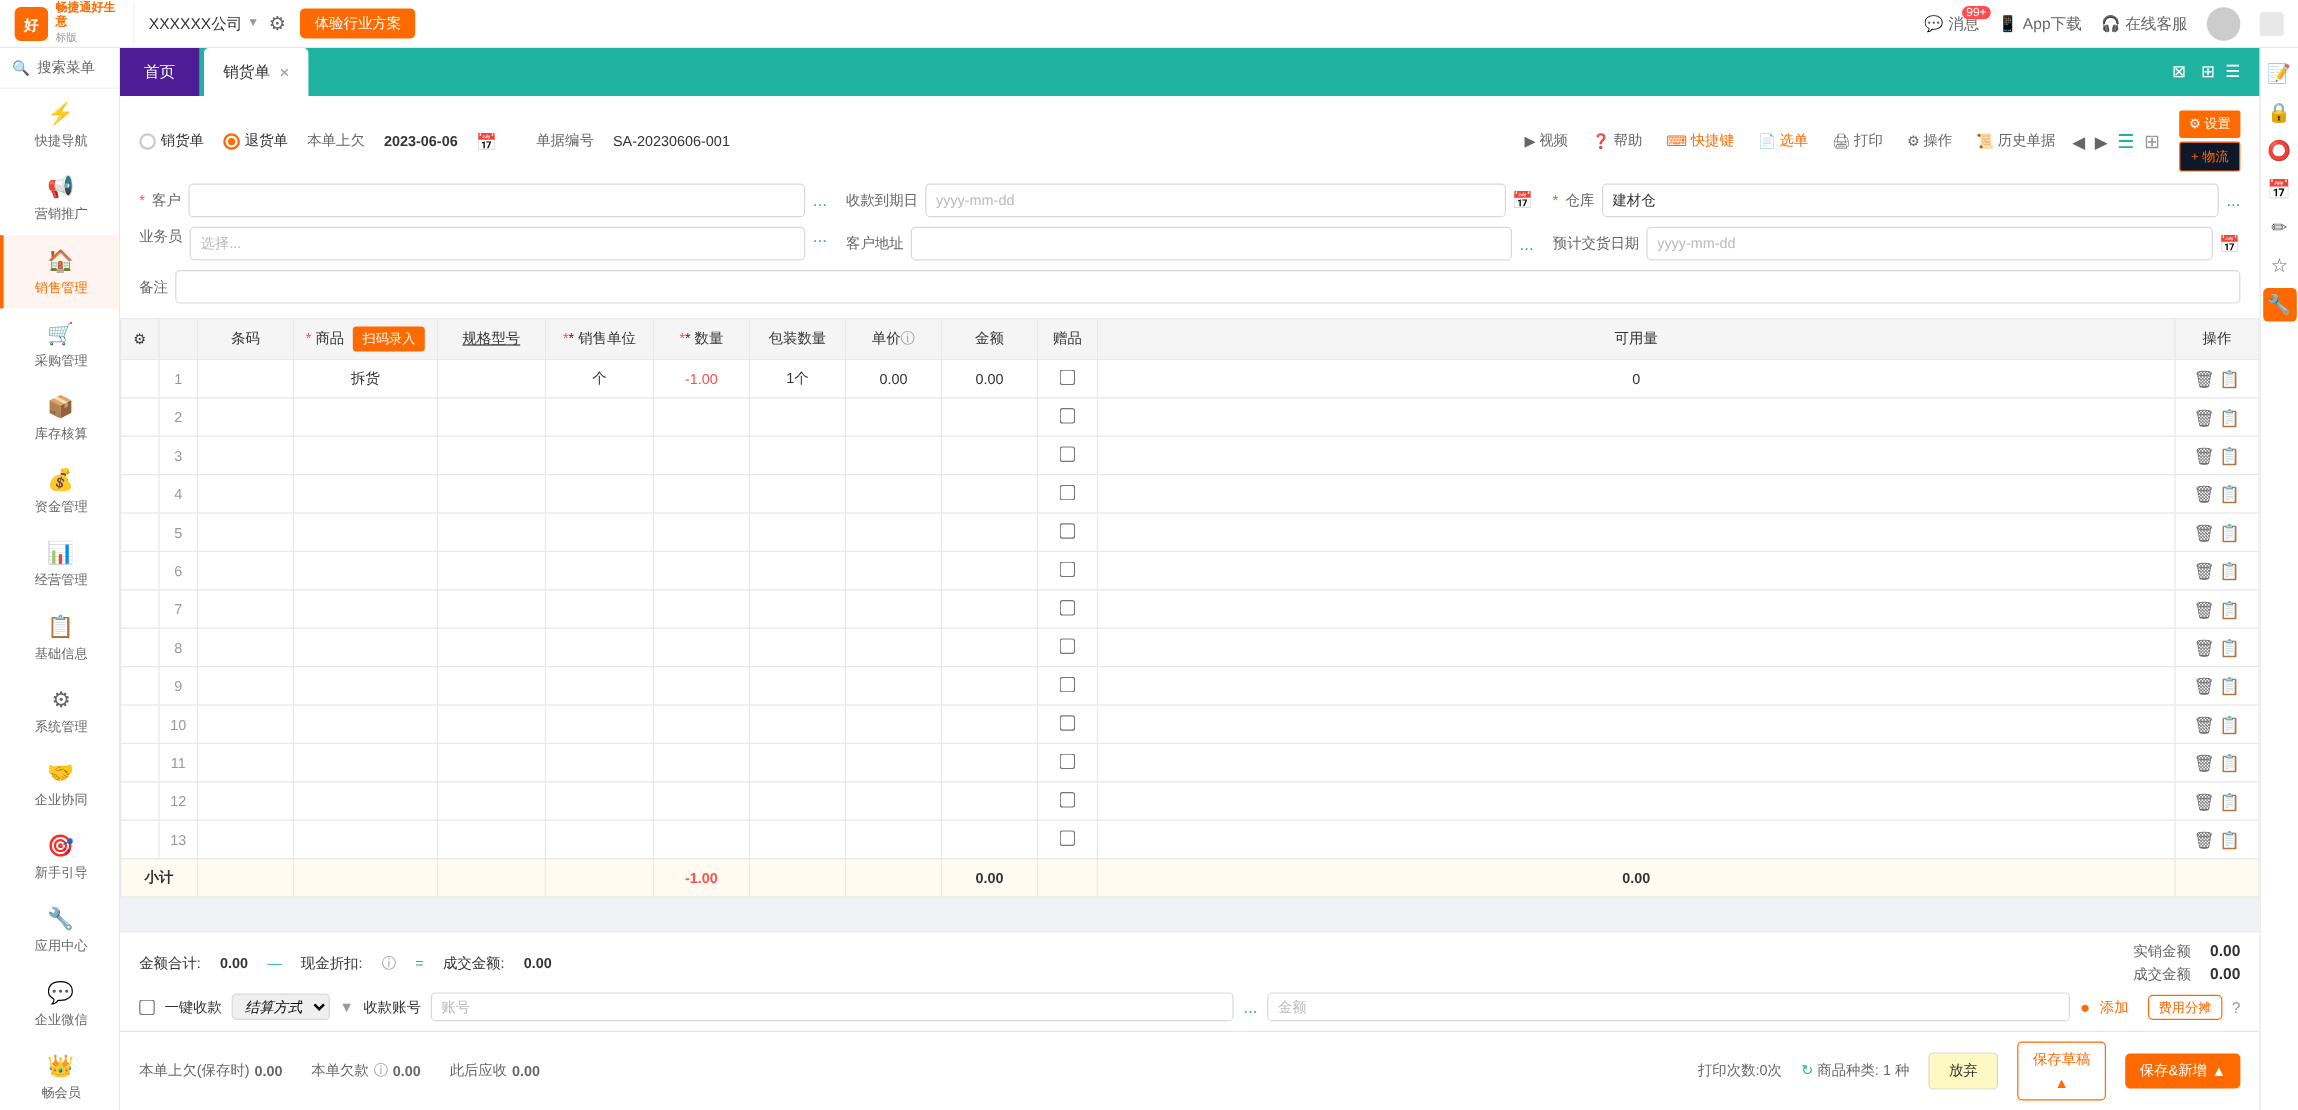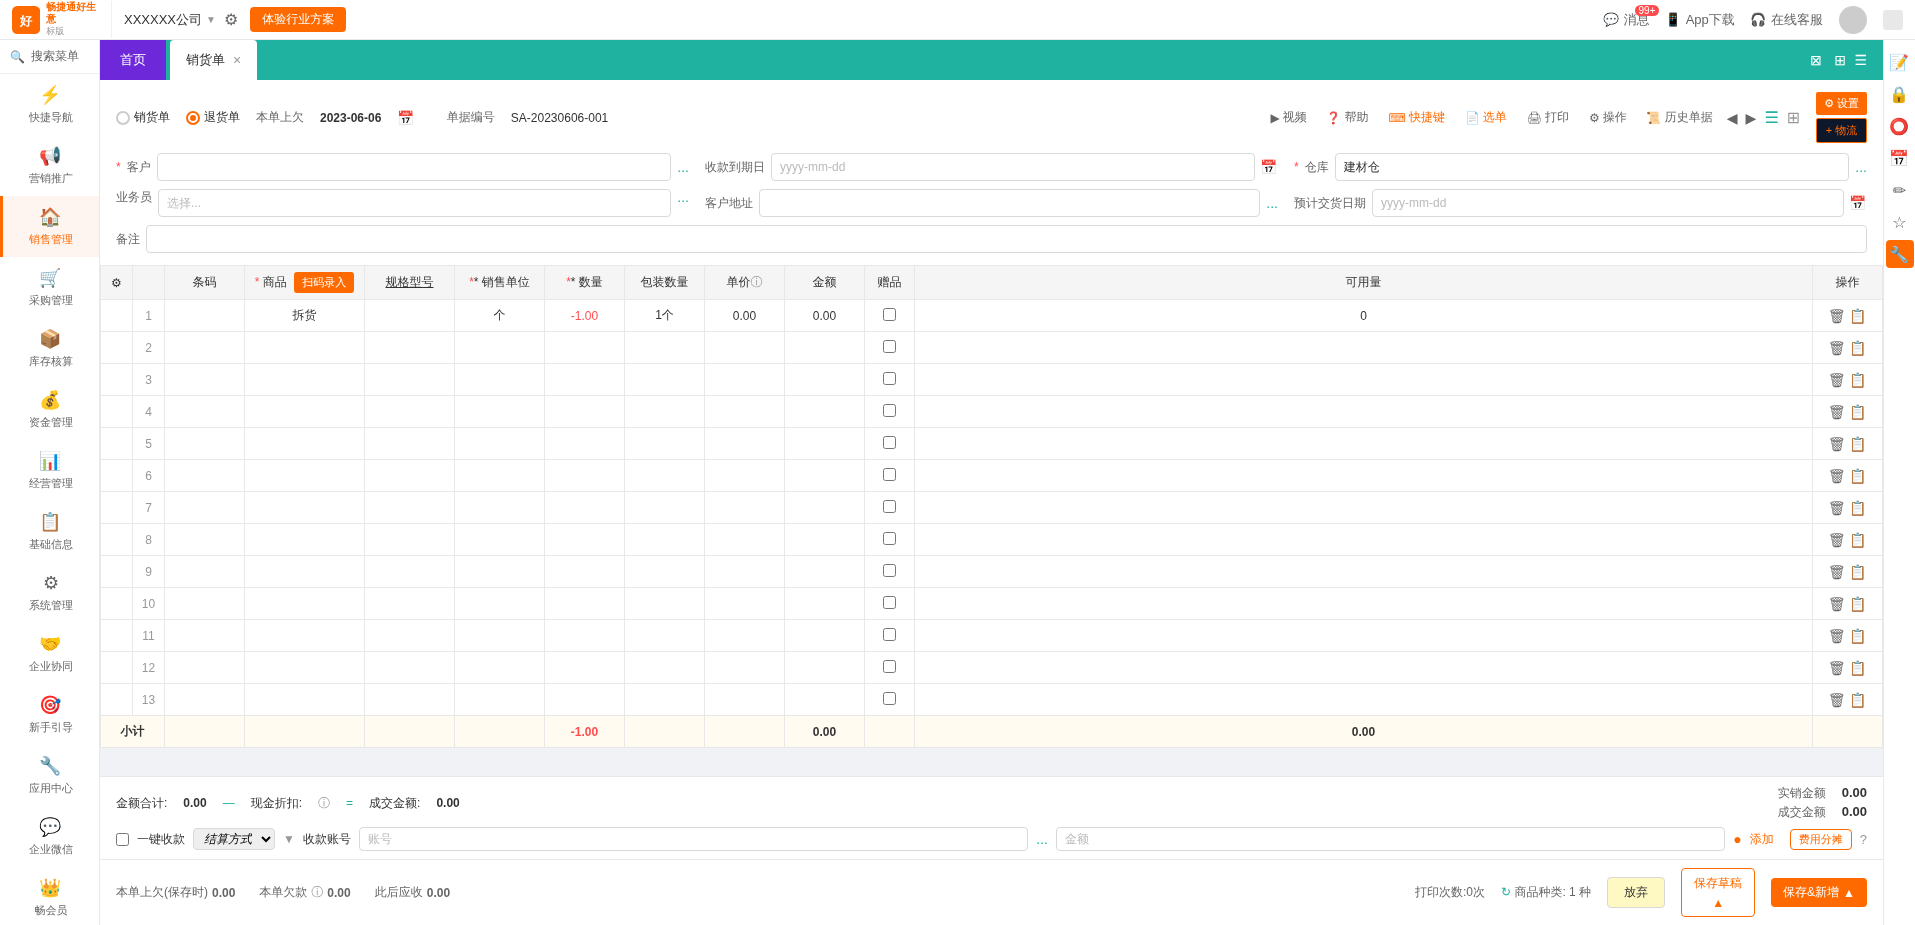--- a/index.html
+++ b/index.html
@@ -36,21 +36,21 @@
 
     
     .main { flex: 1; display: flex; flex-direction: column; overflow: hidden; }
 
     
     .tab-bar {
       display: flex; align-items: center; background: #20b2a0; height: 40px;
       padding: 0; position: relative;
     }
     .tab-home {
-      background: #6d28d9; color: #fff; padding: 0 20px; height: 100%;
+      background: #4c1d95; color: #fff; padding: 0 20px; height: 100%;
       display: flex; align-items: center; cursor: pointer; font-size: 13px;
     }
     .tab-active {
       background: #fff; color: #333; padding: 0 16px; height: 100%;
       display: flex; align-items: center; cursor: pointer; font-size: 13px; gap: 8px;
       border-radius: 4px 4px 0 0; margin-left: 4px;
     }
     .tab-close { color: #999; font-size: 14px; cursor: pointer; }
     .tab-bar-right { margin-left: auto; margin-right: 16px; color: #fff; font-size: 16px; cursor: pointer; }
     .radio-group { display: flex; align-items: center; gap: 16px; }

